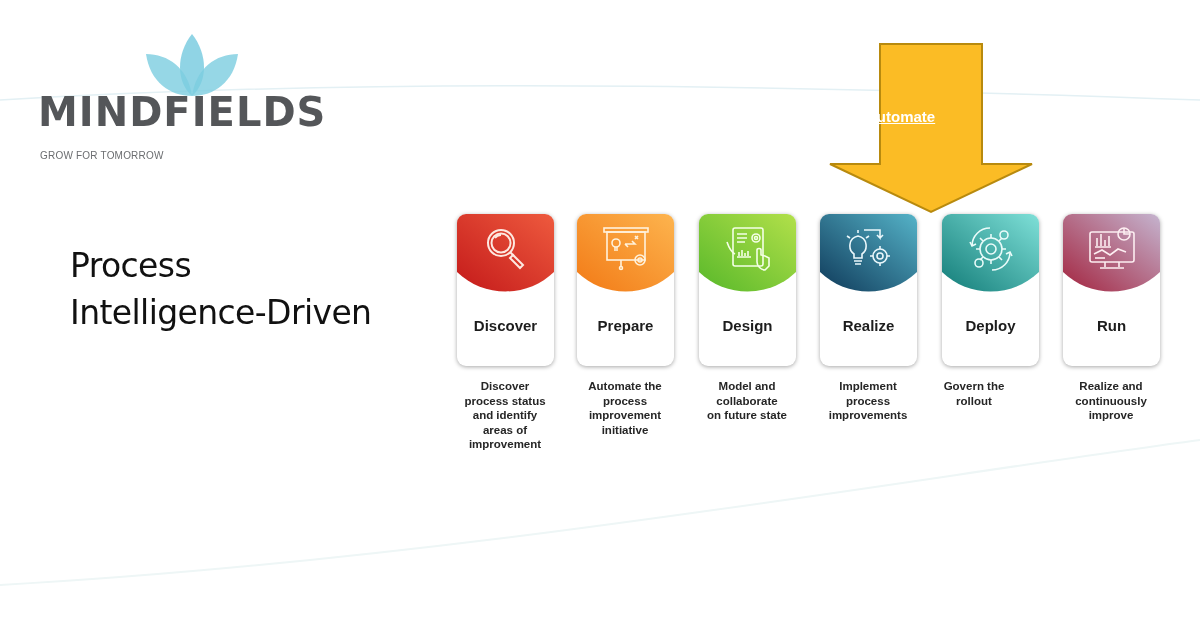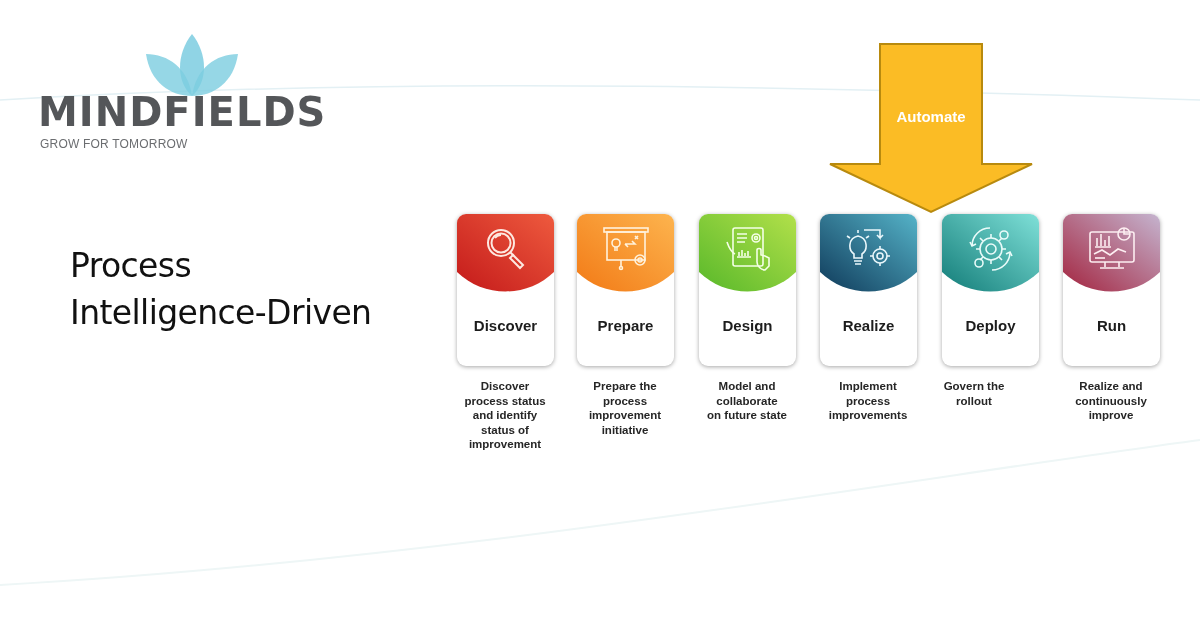--- a/index.html
+++ b/index.html
@@ -12,37 +12,37 @@
 
   
   .logo { position: absolute; left: 38px; top: 32px; width: 290px; height: 120px; }
   .logo-lotus { position: absolute; left: 108px; top: 0; width: 92px; height: 66px; }
   .logo-word {
     position: absolute; left: 0; top: 60px;
     font-family: "DejaVu Sans", sans-serif; font-weight: 700;
     font-size: 40px; letter-spacing: 1px; color: #545659; line-height: 1;
   }
   .logo-tag {
-    position: absolute; left: 2px; top: 105px;
-    font-size: 12px; color: #6b6d70; letter-spacing: 0.2px;
+    position: absolute; left: 2px; top: 118px;
+    font-size: 10px; color: #6b6d70; letter-spacing: 0.2px;
   }
 
   
   .title {
     position: absolute; left: 70px; top: 242px;
     font-family: "DejaVu Sans", sans-serif; font-weight: 400;
     font-size: 33px; line-height: 47px; color: #111111; letter-spacing: -0.6px;
   }
   .title div { white-space: nowrap; }
 
   
   .arrow { position: absolute; left: 826px; top: 42px; width: 210px; height: 172px; }
   .arrow-label {
-    position: absolute; left: 866px; top: 108px; width: 130px; text-align: center;
-    color: #ffffff; font-weight: bold; font-size: 15px;
+    position: absolute; left: 866px; top: 108px; width: 130px; 
+    color: #ffffff; font-weight: bold; font-size: 15px; text-decoration: underline;
   }
 
   
   .card {
     position: absolute; top: 214px; width: 97px; height: 152px;
     background: #ffffff; border-radius: 9px;
     box-shadow: 0 1px 4px rgba(0,0,0,0.35);
     overflow: hidden;
   }
   .card-head { position: absolute; left: 0; top: 0; width: 97px; height: 80px; }
@@ -207,25 +207,25 @@
     <path d="M7 30 l8 -4 l8 5 l8 -6 l8 3"></path>
     <path d="M8 34 h10"></path>
   </svg>
   <div class="card-label">Run</div>
 </div>
 
 <div class="desc" style="left:445px">
   <div>Discover</div>
     <div>process status</div>
     <div>and identify</div>
-    <div>status of</div>
+    <div>areas of</div>
     <div>improvement</div>
 </div>
 <div class="desc" style="left:565px">
-  <div>Prepare the</div>
+  <div>Automate the</div>
     <div>process</div>
     <div>improvement</div>
     <div>initiative</div>
 </div>
 <div class="desc" style="left:687px">
   <div>Model and</div>
     <div>collaborate</div>
     <div>on future state</div>
 </div>
 <div class="desc" style="left:808px">

